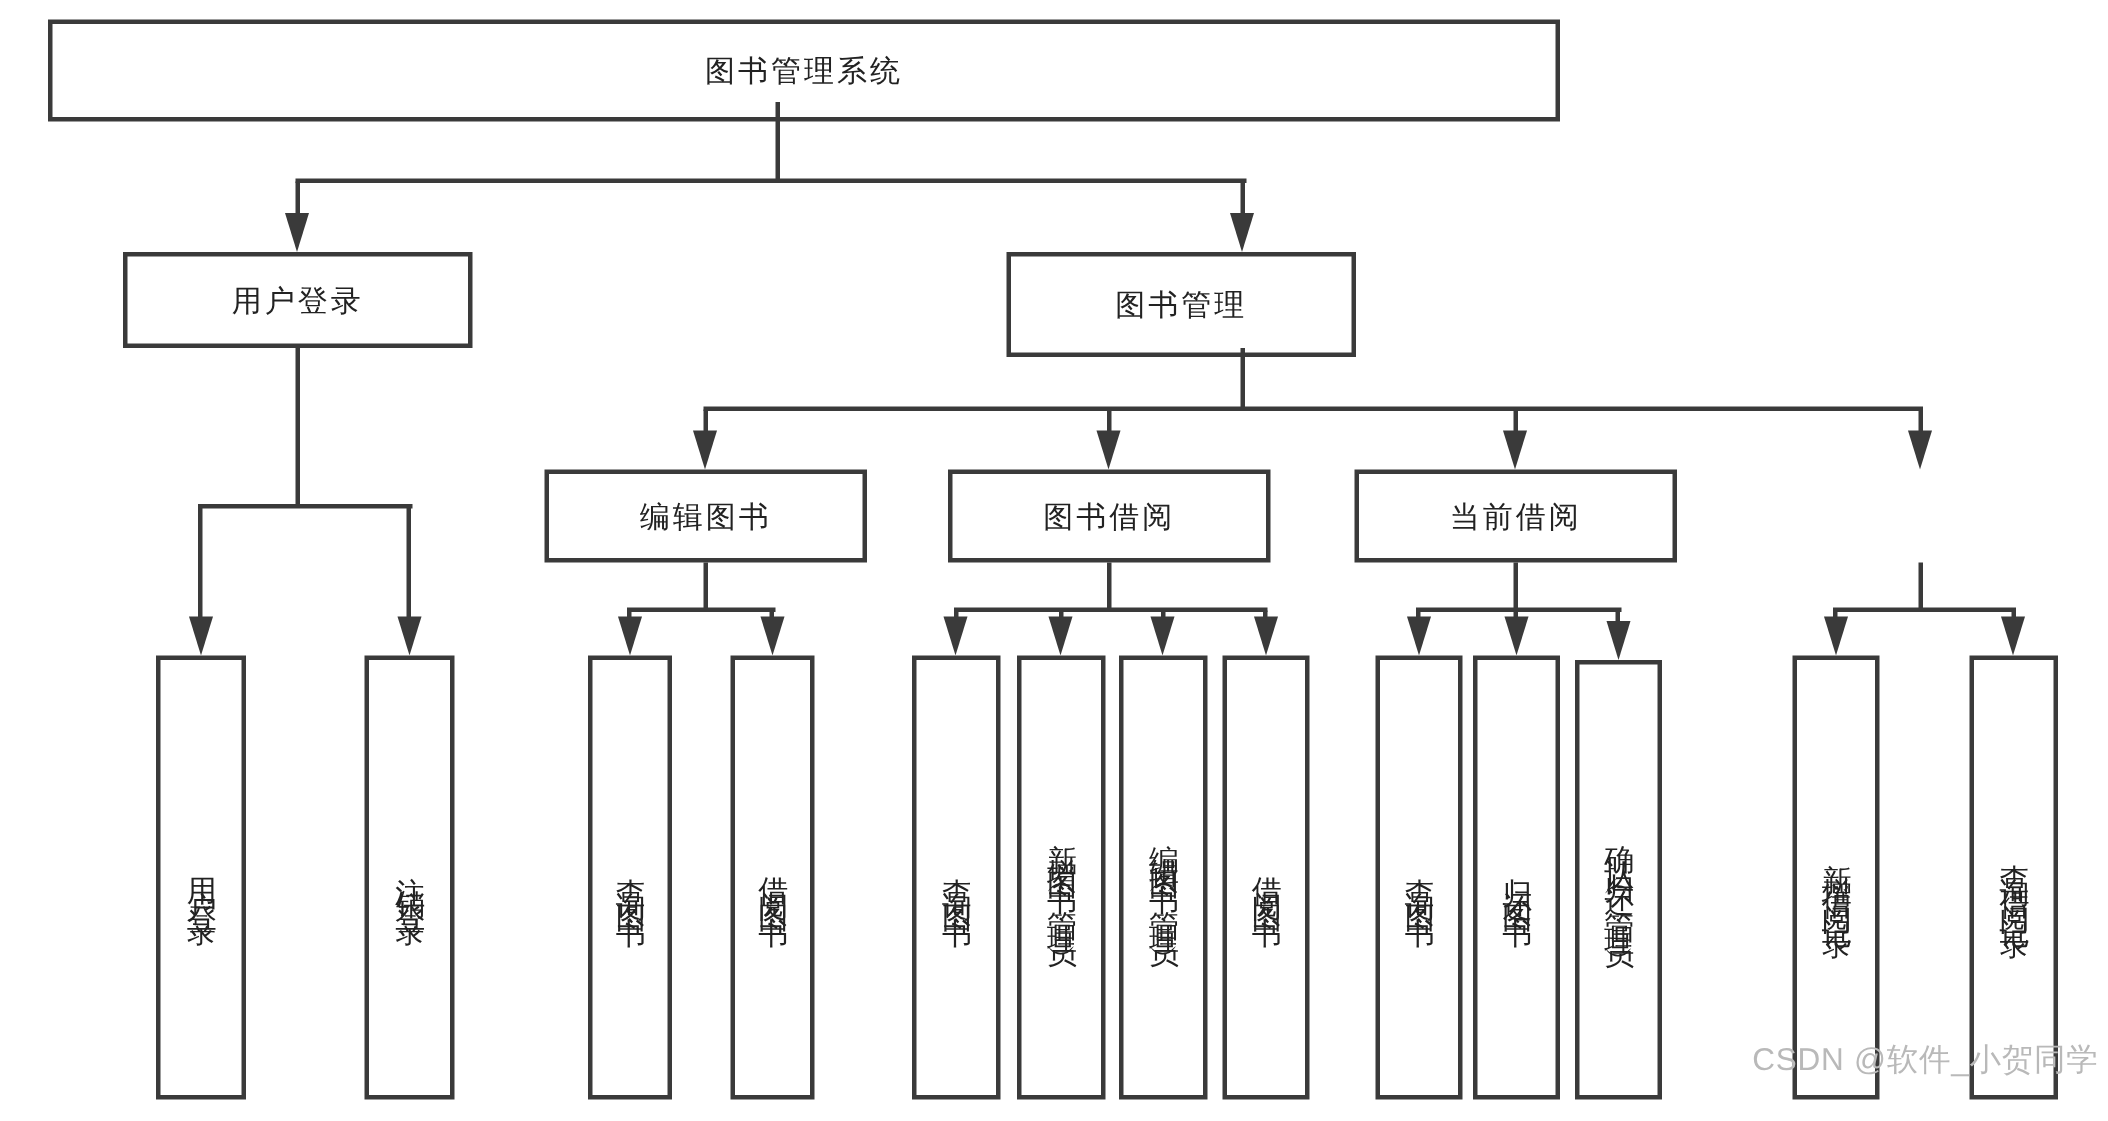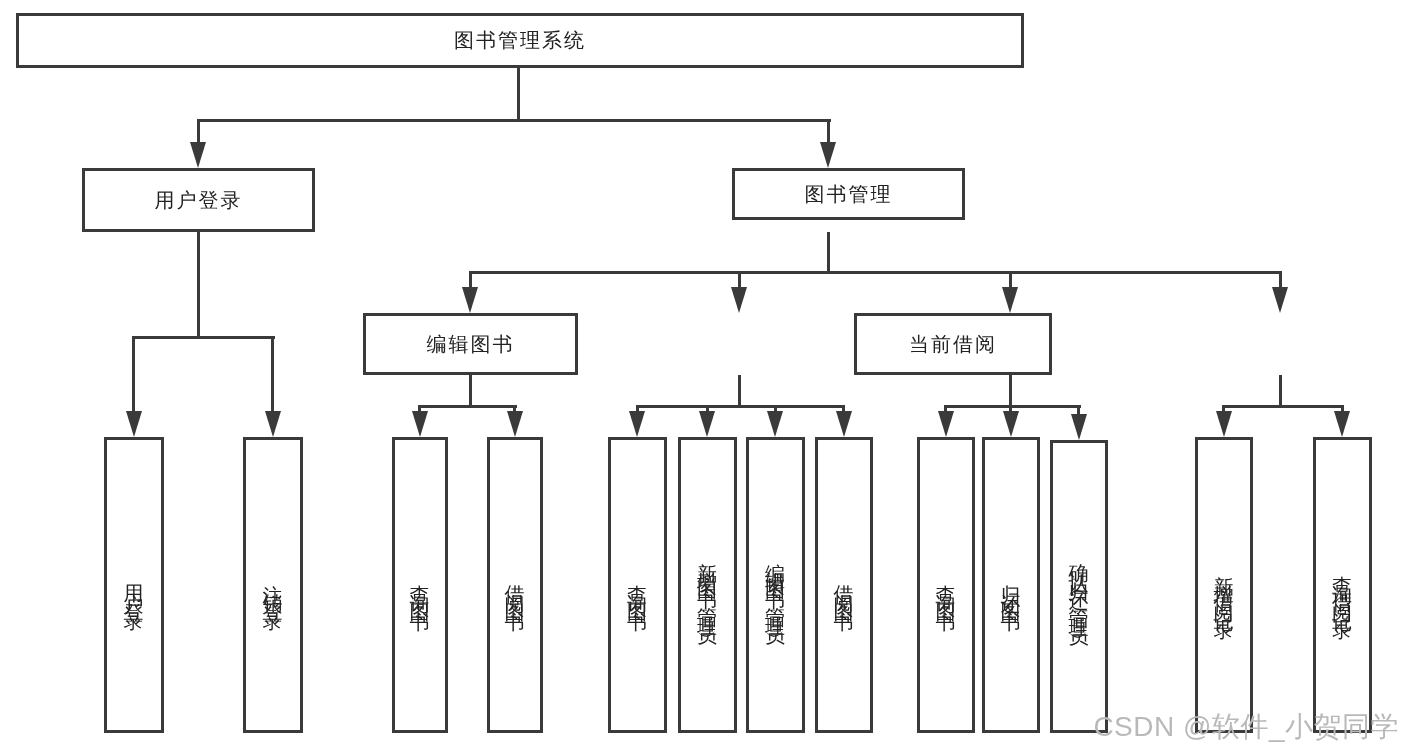--- a/index.html
+++ b/index.html
@@ -24,62 +24,63 @@
     padding-top:4px;
   }
   .hline{position:absolute; height:3px; background:var(--line);}
   .vline{position:absolute; width:3px; background:var(--line);}
   .tri{
     position:absolute; width:0; height:0;
     border-left:8px solid transparent; border-right:8px solid transparent;
     border-top:26px solid var(--line);
   }
   .watermark{
-    position:absolute; top:708px; right:6px;
-    font-size:28px; letter-spacing:0.5px;
+    position:absolute; top:692px; right:6px;
+    font-size:21px; letter-spacing:0.5px;
     color:var(--watermark); z-index:5; white-space:nowrap;
   }
 </style>
 </head>
 <body>
 
 <div class="canvas">
 
-  <div class="node" style="left:16px;top:13px;width:1008px;height:55px">图书管理系统</div>
+  <div class="node" style="left:32px;top:13px;width:1008px;height:68px">图书管理系统</div>
 
   <div class="vline" style="left:517px;top:68px;height:53px"></div>
   <div class="hline" style="left:197px;top:119px;width:634px"></div>
   <div class="vline" style="left:197px;top:121px;height:25px"></div>
   <div class="tri" style="left:190px;top:142px"></div>
   <div class="vline" style="left:827px;top:121px;height:25px"></div>
   <div class="tri" style="left:820px;top:142px"></div>
 
   <div class="node" style="left:82px;top:168px;width:233px;height:64px">用户登录</div>
-  <div class="node" style="left:732px;top:168px;width:233px;height:52px">图书管理</div>
+  <div class="node" style="left:671px;top:168px;width:233px;height:70px">图书管理</div>
 
   <div class="vline" style="left:197px;top:232px;height:106px"></div>
   <div class="hline" style="left:132px;top:336px;width:143px"></div>
   <div class="vline" style="left:132px;top:338px;height:75px"></div>
   <div class="tri" style="left:126px;top:411px"></div>
   <div class="vline" style="left:271px;top:338px;height:75px"></div>
   <div class="tri" style="left:265px;top:411px"></div>
 
   <div class="vline" style="left:827px;top:232px;height:41px"></div>
   <div class="hline" style="left:469px;top:271px;width:813px"></div>
   <div class="vline" style="left:469px;top:273px;height:16px"></div>
   <div class="tri" style="left:462px;top:287px"></div>
   <div class="vline" style="left:738px;top:273px;height:16px"></div>
   <div class="tri" style="left:731px;top:287px"></div>
   <div class="vline" style="left:1009px;top:273px;height:16px"></div>
   <div class="tri" style="left:1002px;top:287px"></div>
   <div class="vline" style="left:1279px;top:273px;height:16px"></div>
   <div class="tri" style="left:1272px;top:287px"></div>
 
   <div class="node" style="left:363px;top:313px;width:215px;height:62px">编辑图书</div>
-  <div class="node" style="left:854px;top:313px;width:198px;height:62px">当前借阅</div>
+  <div class="node" style="left:632px;top:313px;width:215px;height:62px">图书借阅</div>
+  <div class="node" style="left:903px;top:313px;width:215px;height:62px">当前借阅</div>
 
   <div class="vline" style="left:469px;top:375px;height:32px"></div>
   <div class="hline" style="left:418px;top:405px;width:99px"></div>
   <div class="vline" style="left:418px;top:407px;height:10px"></div>
   <div class="tri" style="left:412px;top:411px"></div>
   <div class="vline" style="left:513px;top:407px;height:10px"></div>
   <div class="tri" style="left:507px;top:411px"></div>
 
   <div class="vline" style="left:738px;top:375px;height:32px"></div>
   <div class="hline" style="left:636px;top:405px;width:209px"></div>

